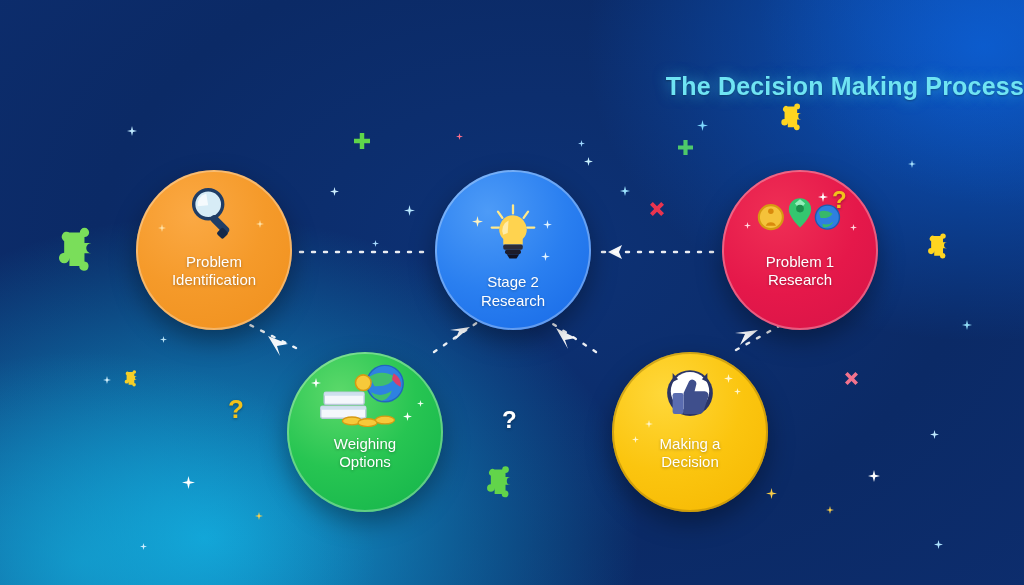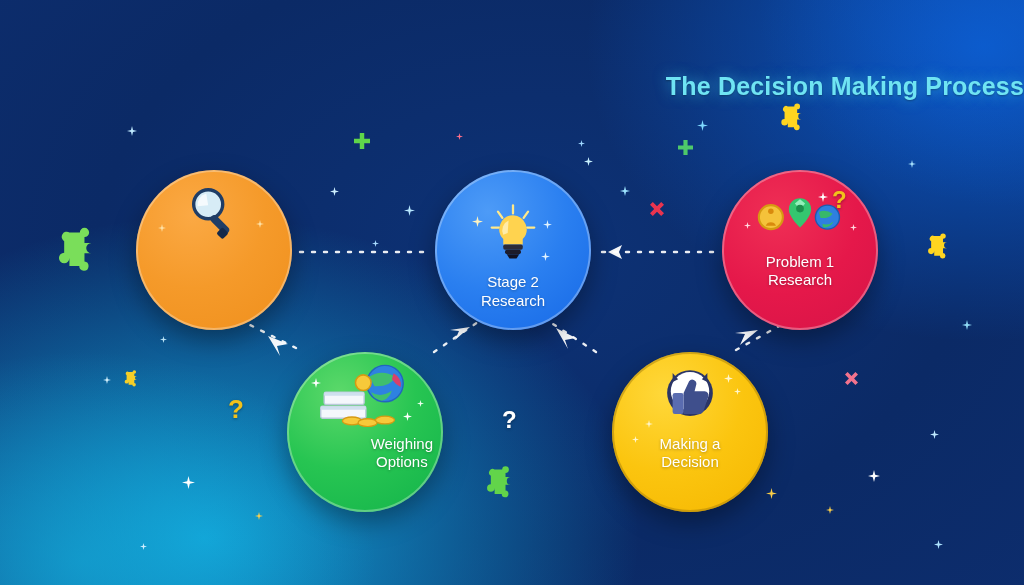--- a/index.html
+++ b/index.html
@@ -85,21 +85,20 @@
     background: radial-gradient(circle at 34% 26%, #4d9bf7 0%, #2a7ff0 50%, #1668e6 100%);
     justify-content: center;
   }
   .n-red {
     left: 722px; top: 170px; width: 156px; height: 160px;
     background: radial-gradient(circle at 36% 28%, #ef2f55 0%, #e5184a 52%, #d61347 100%);
   }
   .n-green {
     left: 287px; top: 352px; width: 156px; height: 160px;
     background: radial-gradient(circle at 34% 26%, #5cd96a 0%, #27c552 48%, #12b24a 100%);
-    align-items: flex-end;
   }
   .n-yellow {
     left: 612px; top: 352px; width: 156px; height: 160px;
     background: radial-gradient(circle at 34% 26%, #ffd83a 0%, #fbc50f 50%, #f5b600 100%);
     box-shadow:
       0 10px 26px rgba(0,0,0,0.35),
       inset 0 0 0 2px rgba(160,120,10,0.45);
   }
 
   
@@ -234,20 +233,22 @@
     <div class="icon-wrap">
       <svg width="62" height="62" viewBox="0 0 64 64">
         <circle cx="26" cy="24" r="15" fill="#d7ecf6" stroke="#1f3d66" stroke-width="3.5"></circle>
         <path d="M24 13 a12 12 0 0 0 -9 13 l11 -1 z" fill="#ffffff" opacity="0.75"></path>
         <rect x="34" y="33" width="8" height="24" rx="4" transform="rotate(-45 38 45)" fill="#1f3d66"></rect>
         <rect x="36" y="50" width="9" height="9" rx="2" transform="rotate(-45 40 54)" fill="#14294a"></rect>
       </svg>
       <span class="spark" style="left:22px; top:54px; width:8px; height:8px; color:#ffe3a8;"></span>
       <span class="spark" style="left:120px; top:50px; width:8px; height:8px; color:#ffe3a8;"></span>
     </div>
+    <div class="label">Problem
+Identification</div>
   </div>
 
   <div class="node n-blue">
     <div class="icon-wrap">
       <svg width="58" height="62" viewBox="0 0 64 70">
         <g stroke="#ffe98a" stroke-width="2.6" stroke-linecap="round">
           <line x1="32" y1="5" x2="32" y2="14"></line>
           <line x1="15" y1="12" x2="20" y2="19"></line>
           <line x1="49" y1="12" x2="44" y2="19"></line>
           <line x1="8" y1="30" x2="16" y2="30"></line>

